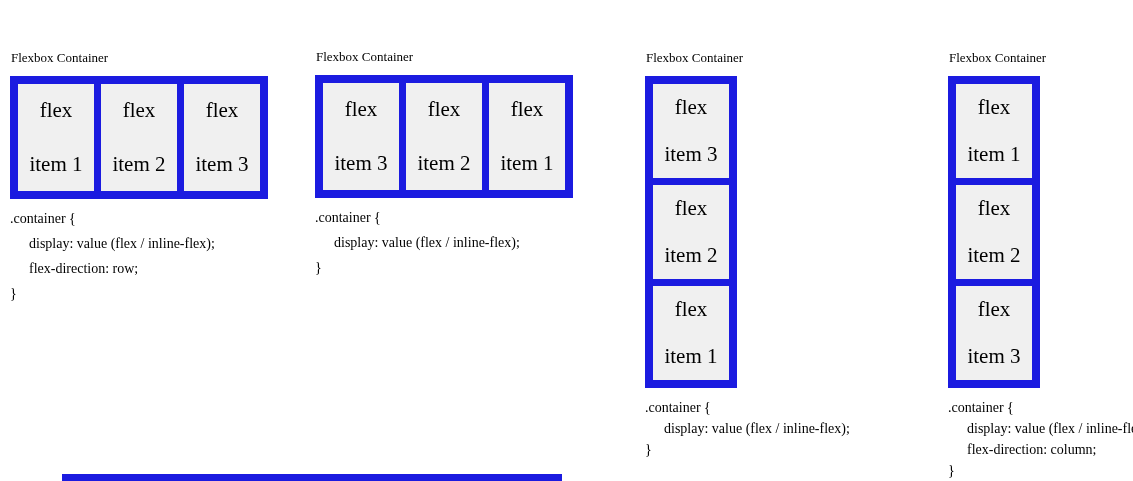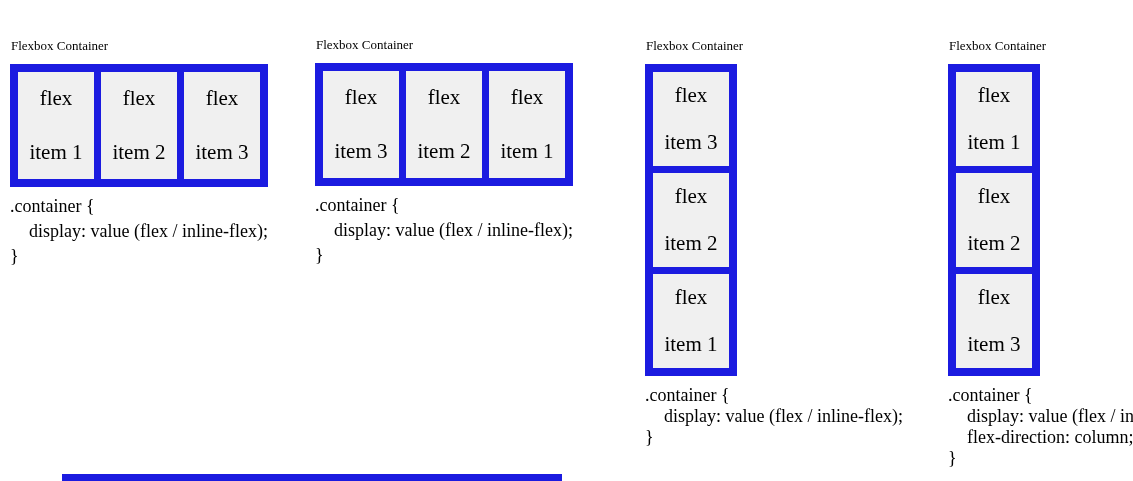--- a/index.html
+++ b/index.html
@@ -8,21 +8,21 @@
     background: #ffffff;
   }
   body {
     position: relative;
     width: 1133px;
     height: 481px;
     overflow: hidden;
     font-family: "Liberation Serif", "DejaVu Serif", serif;
     color: var(--text, #000);
   }
-  .panel { position: absolute; }
+  .panel { position: absolute; margin-top: 12px; }
   .panel-title {
     font-size: 13px;
     margin: 0 0 10px 1px;
     white-space: nowrap;
   }
   .flex-container {
     background: var(--blue, #1b1be0);
     padding: 8px;
     display: flex;
     gap: 7px;
@@ -37,21 +37,21 @@
     flex-direction: column;
     justify-content: space-around;
     align-items: center;
     font-size: 21px;
     text-align: center;
   }
   .dir-row .flex-item { height: 107px; }
   .dir-col .flex-item { height: 94px; }
   .code-block {
     margin-top: 13px;
-    font-size: 18px;
+    font-size: 14px;
     white-space: nowrap;
   }
   .dir-row .code-block .code-line { margin-bottom: 12px; }
   .dir-col .code-block .code-line { margin-bottom: 8px; }
   .code-line { line-height: 13px; }
   .code-line.indent { padding-left: 19px; }
   .partial-next-container {
     position: absolute;
     left: 62px;
     bottom: 0;
@@ -75,20 +75,21 @@
       <span>item 2</span>
     </div>
     <div class="flex-item">
       <span>flex</span>
       <span>item 3</span>
     </div>
   </div>
   <div class="code-block">
     <div class="code-line">.container {</div>
     <div class="code-line indent">display: value (flex / inline-flex);</div>
+    <div class="code-line indent">flex-direction: row;</div>
     <div class="code-line">}</div>
   </div>
 </div>
 
 <div class="panel dir-row" style="left:315px; top:37px;">
   <div class="panel-title">Flexbox Container</div>
   <div class="flex-container">
     <div class="flex-item">
       <span>flex</span>
       <span>item 3</span>

